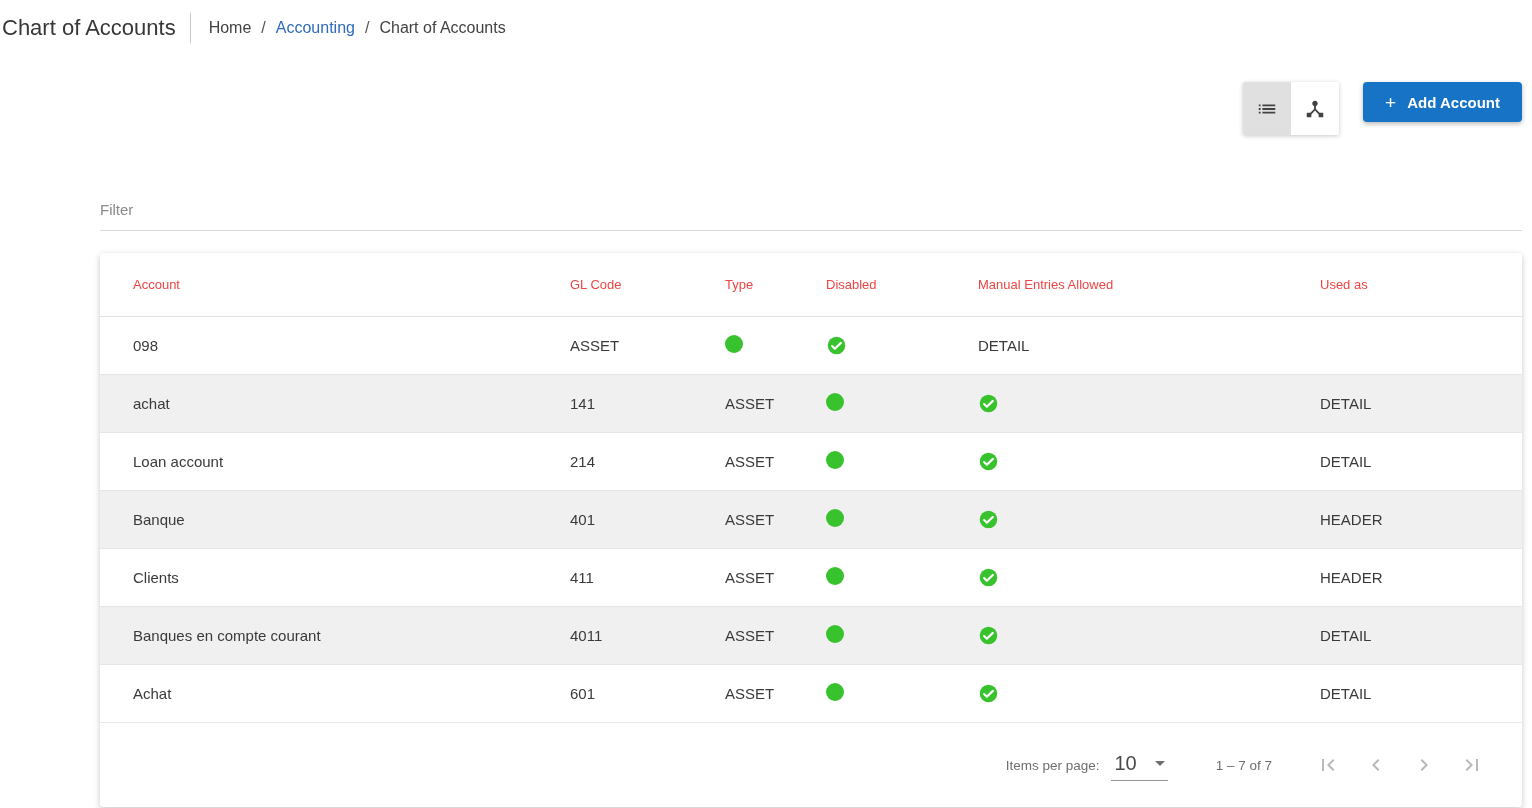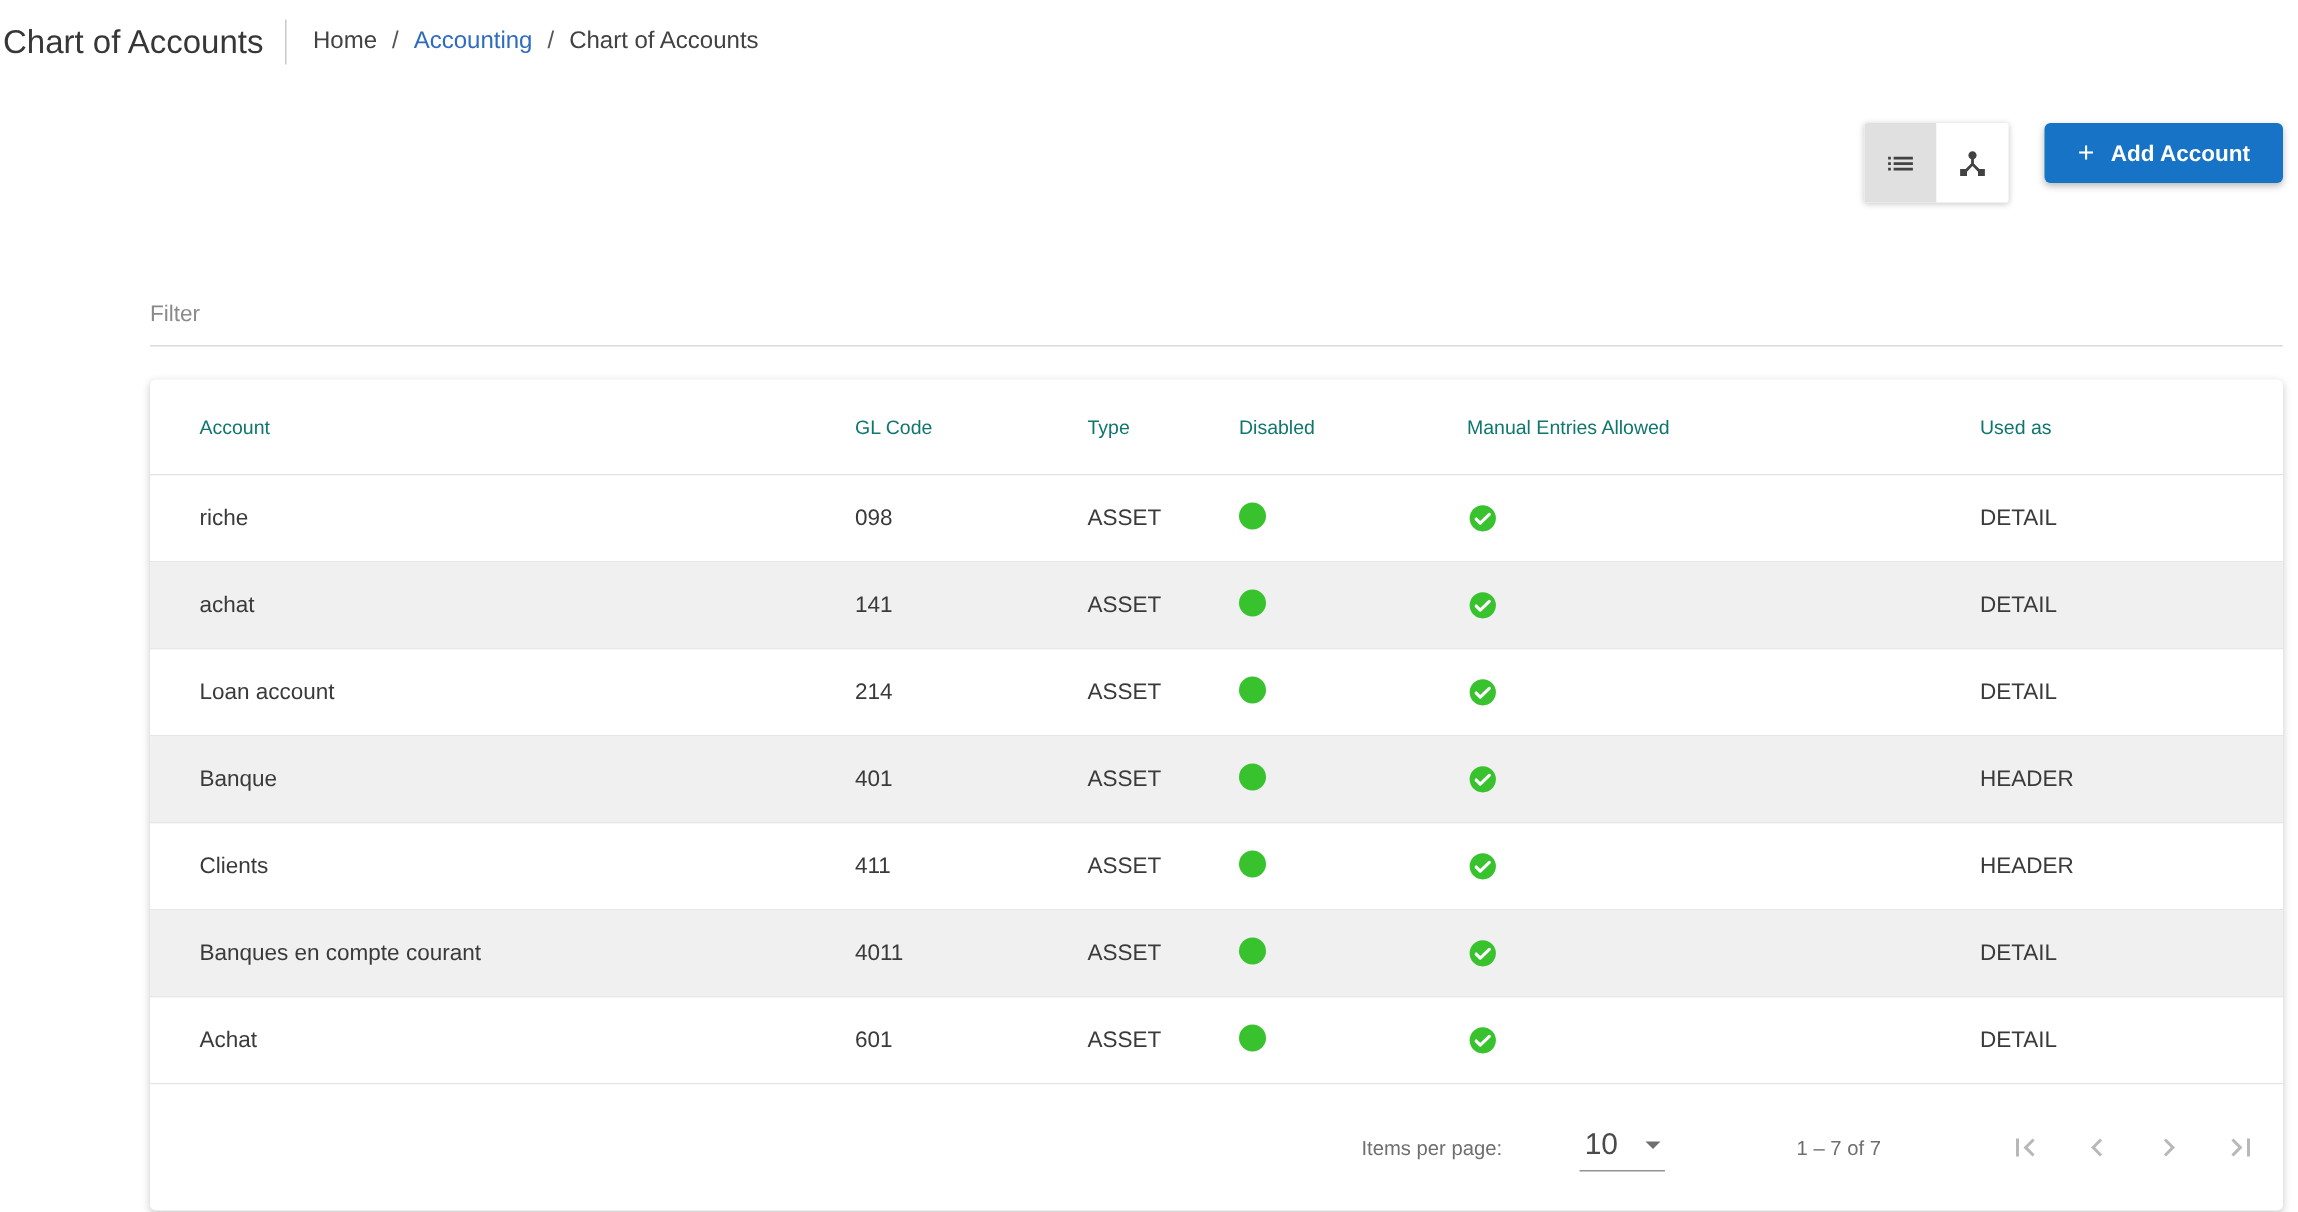--- a/index.html
+++ b/index.html
@@ -61,30 +61,30 @@
   .card{
     margin:22px 10px 2px 100px;background:#fff;border-radius:4px;
     box-shadow:0 2px 6px rgba(0,0,0,.22);overflow:hidden;
   }
   .trow{
     display:grid;
     grid-template-columns:437px 155px 101px 152px 342px 1fr;
     align-items:center;
     padding:0 16px 0 33px;
   }
-  .thead{height:64px;font-size:13px;color:#0f766e;border-bottom:1px solid #e2e2e2;}
+  .thead{height:64px;font-size:13px;color:#ef4444;border-bottom:1px solid #e2e2e2;}
   .row{height:58px;font-size:15px;color:#3a3a3a;border-bottom:1px solid #e6e6e6;cursor:pointer;background:#fff;}
   .tbody .row:nth-child(even){background:#f0f0f0;}
   .dot{width:18px;height:18px;border-radius:50%;background:var(--status-green);display:inline-block;}
   .check{width:21px;height:21px;display:inline-block;vertical-align:middle;}
   .check circle{fill:var(--status-green);}
   
   .paginator{
     height:84px;display:flex;align-items:center;justify-content:flex-end;
-    padding-right:16px;font-size:13.5px;color:#6e6e6e;background:#fff;gap:40px;
+    padding-right:38px;font-size:13.5px;color:#6e6e6e;background:#fff;
   }
   .pp-label{margin-right:12px;}
   .page-size-select{
     display:inline-flex;align-items:center;gap:18px;
     border-bottom:1px solid #949494;padding:2px 3px 5px 3px;
     font-size:20px;color:#4a4a4a;cursor:pointer;margin-right:48px;
   }
   .select-arrow{
     width:0;height:0;border-left:5px solid transparent;border-right:5px solid transparent;
     border-top:5px solid #6f6f6f;display:inline-block;
@@ -140,21 +140,20 @@
     <div>GL Code</div>
     <div>Type</div>
     <div>Disabled</div>
     <div>Manual Entries Allowed</div>
     <div>Used as</div>
   </div>
 
   <div class="tbody">
 
     <div class="trow row">
-      <div>riche</div>
       <div>098</div>
       <div>ASSET</div>
       <div><span class="dot"></span></div>
       <div>
         <svg class="check" viewBox="0 0 24 24">
             <circle cx="12" cy="12" r="10"></circle>
             <path d="M7 12.6l3.1 3.1L17 9" fill="none" stroke="#fff" stroke-width="2.4" stroke-linecap="round" stroke-linejoin="round"></path>
           </svg>
       </div>
       <div>DETAIL</div>

